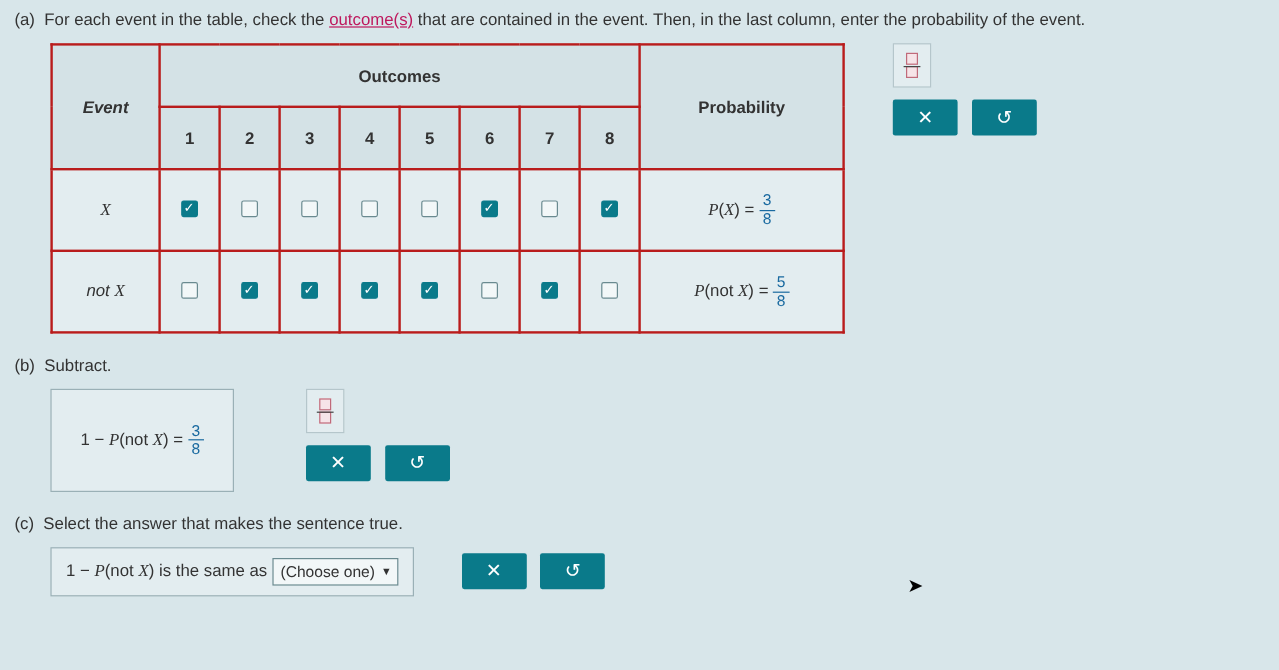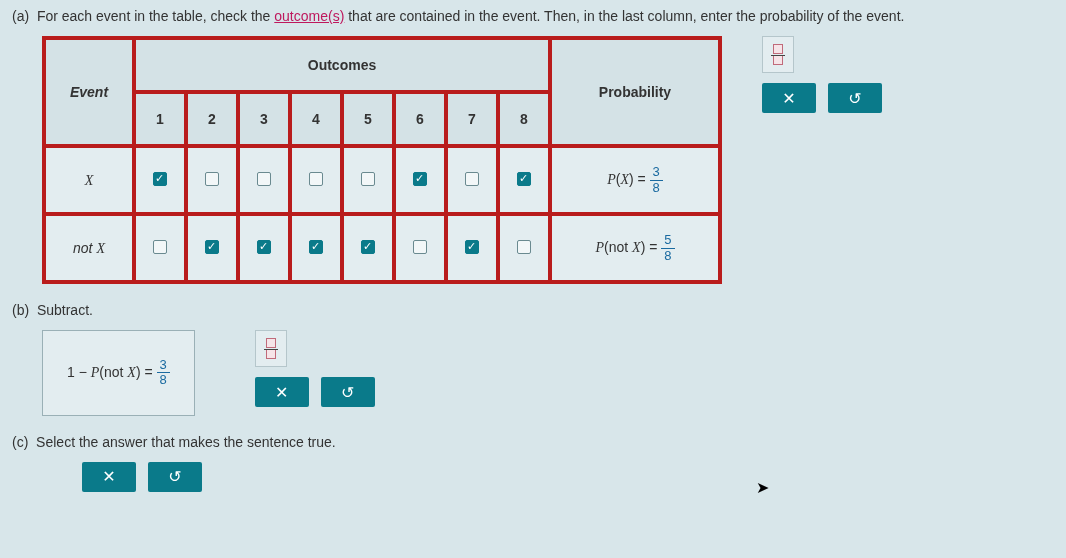--- a/index.html
+++ b/index.html
@@ -14,21 +14,21 @@
   }
   .qpart { margin-bottom: 18px; }
   .qtext { margin-bottom: 12px; }
   .outcome-link { color: #be185d; text-decoration: underline; }
   table.outcomes {
     border-collapse: collapse;
     margin-left: 30px;
     background: #e3edf0;
   }
   table.outcomes th, table.outcomes td {
-    border: 4px solid #b91c1c;
+    border: 2px solid #b91c1c;
     text-align: center;
     vertical-align: middle;
     padding: 17px;
   }
   table.outcomes th {
     background: #d4e2e6;
     font-weight: bold;
     height: 28px;
   }
   .event-col { width: 90px; height: 68px; font-style: italic; }
@@ -267,20 +267,24 @@
     </div>
   </div>
 </div>
 
 <div class="qpart" style="margin-bottom:4px;">
   <div class="qtext">
     <span>(c)</span>&nbsp;
     <span>Select the answer that makes the sentence true.</span>
   </div>
   <div class="part-c-row">
+    <div class="sentence-box">
+      <span>1 − <span class="mathit">P</span>(not <span class="mathit">X</span>) is the same as</span>
+      <span class="dropdown">(Choose one)</span>
+    </div>
     <div style="margin-left:40px;">
       <button class="tool-btn">
           <span>✕</span>
         </button>
       <button class="tool-btn">
           <span>↺</span>
         </button>
     </div>
   </div>
 </div>

